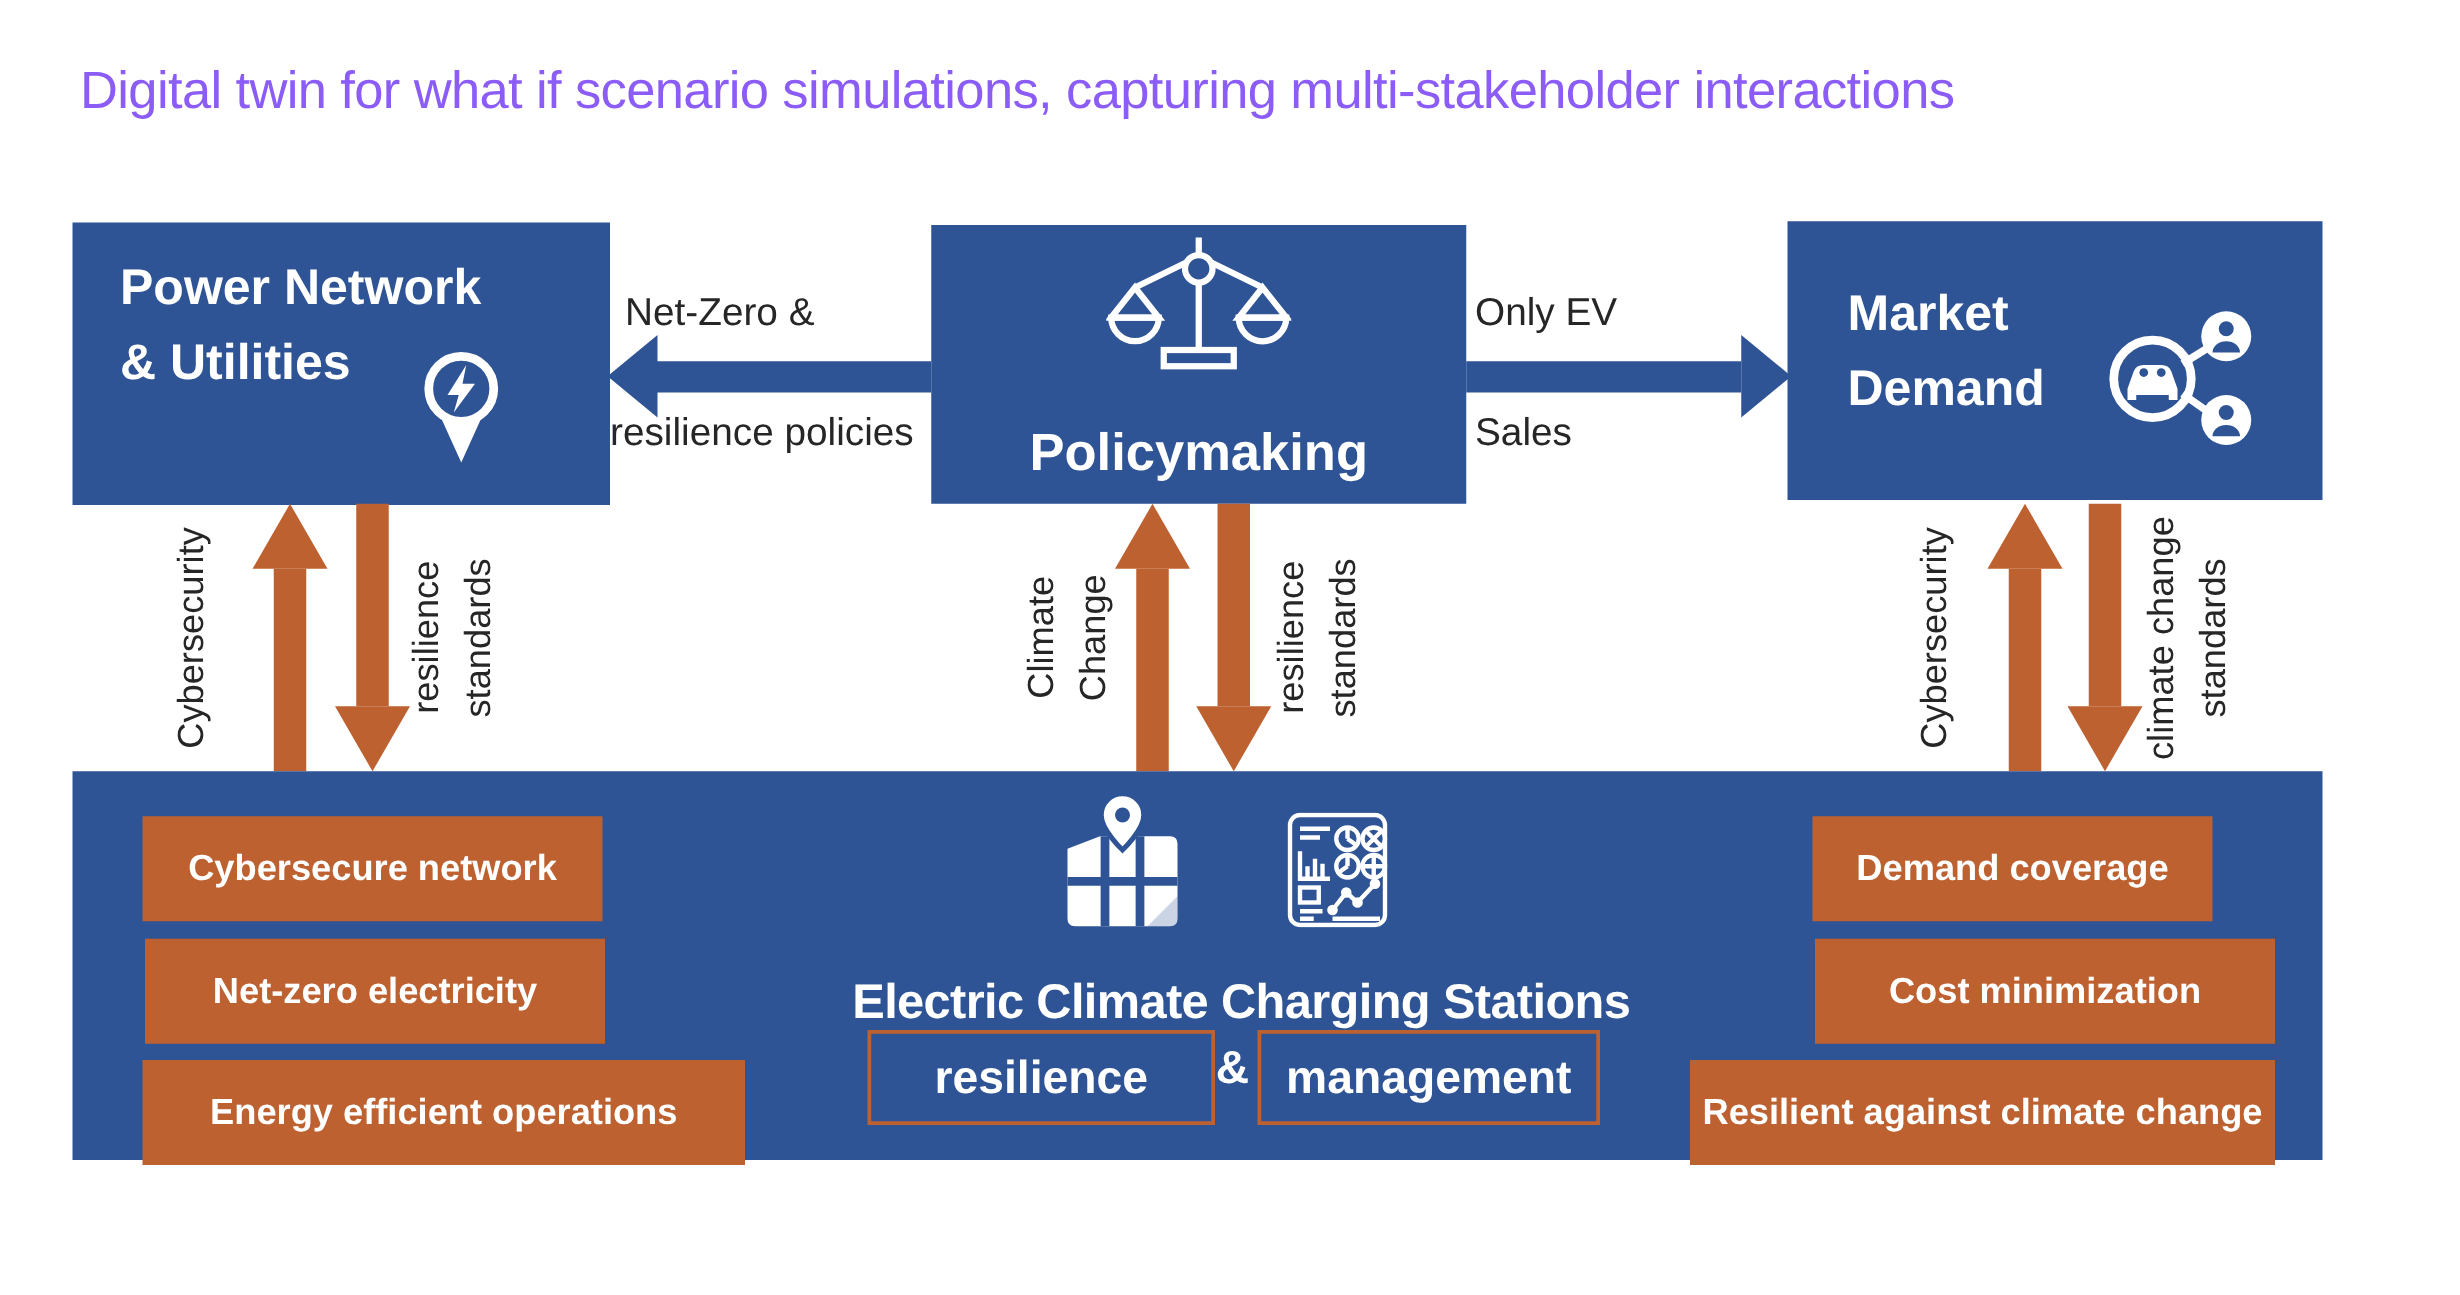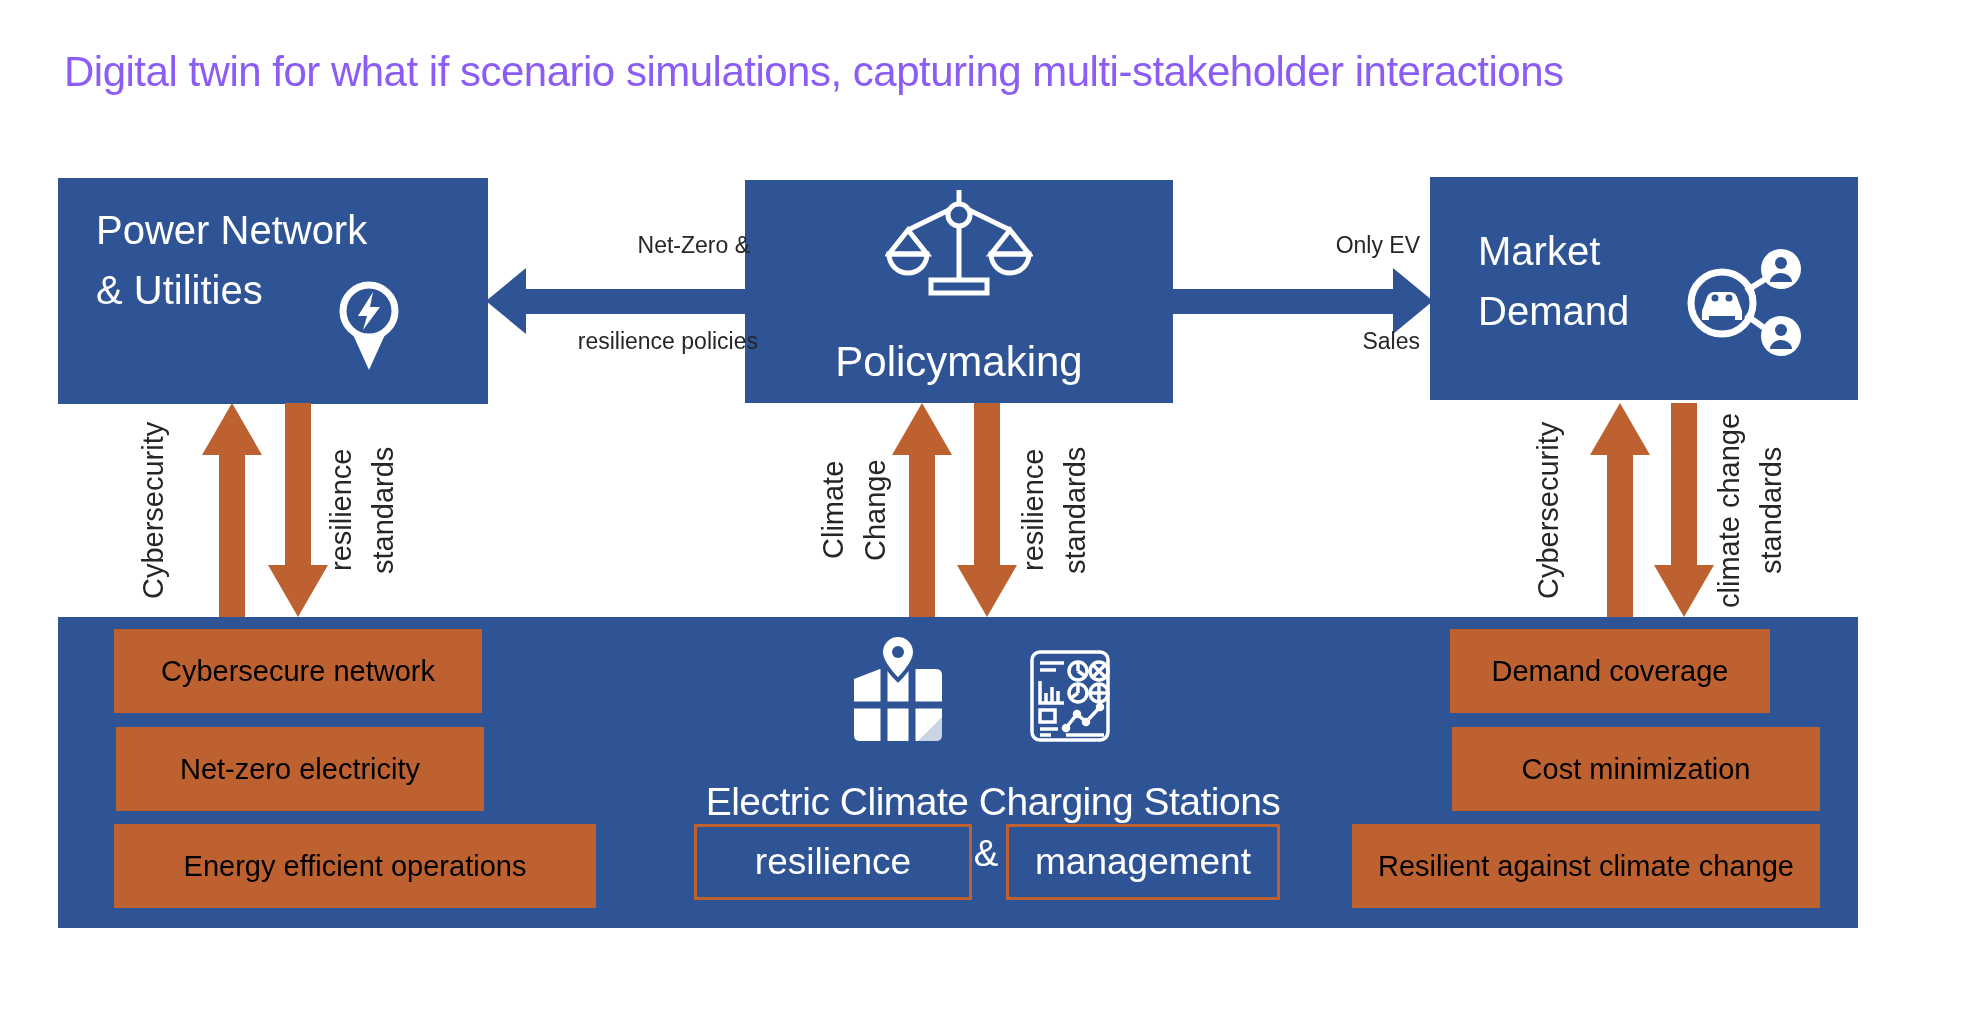--- a/index.html
+++ b/index.html
@@ -11,39 +11,39 @@
   .canvas{
     position:relative;width:1968px;height:1036px;background:#ffffff;
     font-family:"Liberation Sans",sans-serif;overflow:hidden;
   }
   .abs{position:absolute;}
   .pre{white-space:pre-line;}
   .title{
     left:64px;top:48px;width:1750px;
     font-size:42px;color:#8b5cf6;letter-spacing:-0.5px;
   }
-  .bluebox{background:var(--blue);color:#fff;}
+  .bluebox{background:var(--blue);color:#fff;font-weight:bold;}
   .stake-label{font-size:40px;line-height:1.5;color:#fff;}
   .policy-label{font-size:42px;color:#fff;text-align:center;width:100%;}
-  .hlabel{font-size:23px;color:var(--ink);text-align:right;}
+  .hlabel{font-size:31px;color:var(--ink);text-align:left;}
   .shaft-h{background:var(--blue);height:25px;}
   .tri{width:0;height:0;}
   .tri-left{border-top:33px solid transparent;border-bottom:33px solid transparent;border-right:40px solid var(--blue);}
   .tri-right{border-top:33px solid transparent;border-bottom:33px solid transparent;border-left:40px solid var(--blue);}
   .shaft-v{background:var(--orange);width:26px;height:162px;}
   .tri-up{border-left:30px solid transparent;border-right:30px solid transparent;border-bottom:52px solid var(--orange);}
   .tri-down{border-left:30px solid transparent;border-right:30px solid transparent;border-top:52px solid var(--orange);}
   .vlabel{
     writing-mode:vertical-rl;transform:rotate(180deg);
     font-size:29px;color:var(--ink);text-align:center;line-height:42px;
     height:214px;display:flex;align-items:center;justify-content:center;
   }
   .goal{
-    background:var(--orange);color:#000000;font-size:29px;
-    display:flex;align-items:center;justify-content:center;text-align:center;
+    background:var(--orange);color:#ffffff;font-size:29px;
+    display:flex;align-items:center;justify-content:center;text-align:center;margin-top:24px;
   }
   .evcs-title{font-size:39px;color:#fff;text-align:center;letter-spacing:-0.5px;}
   .framed{
     border:3px solid var(--orange);color:#fff;font-size:37px;
     display:flex;align-items:center;justify-content:center;
   }
   .amp{font-size:37px;color:#fff;text-align:center;}
   svg{display:block;}
 </style>
 </head>

